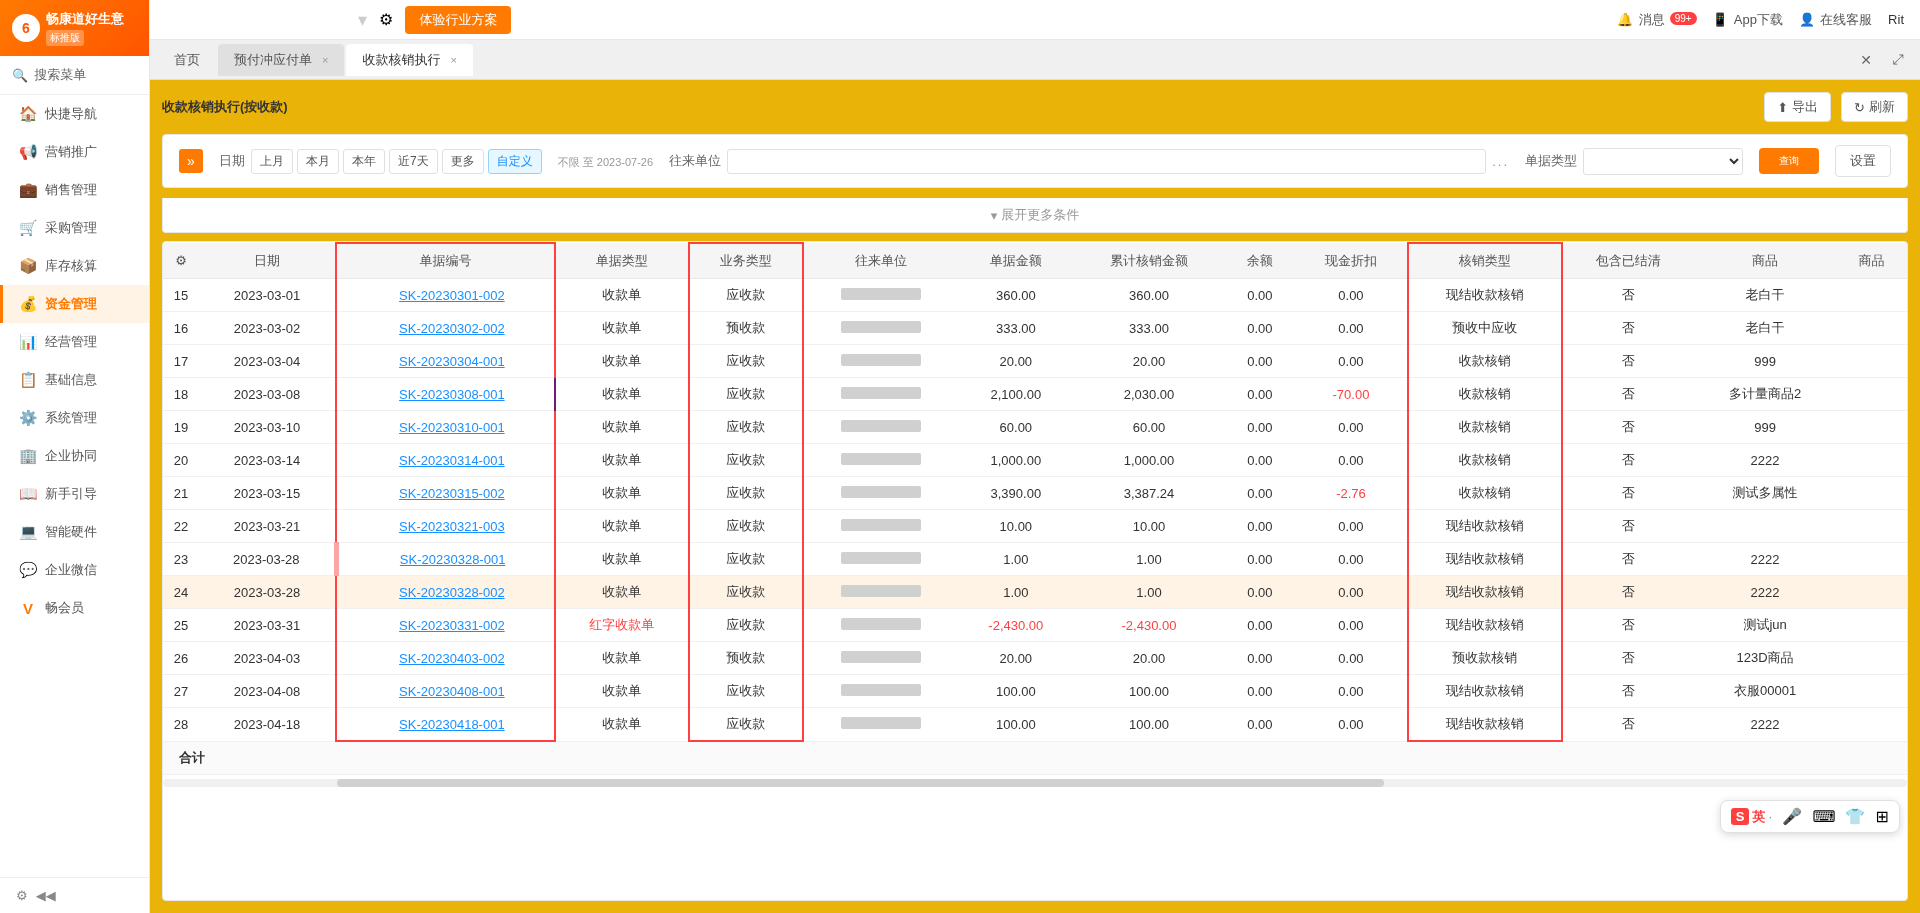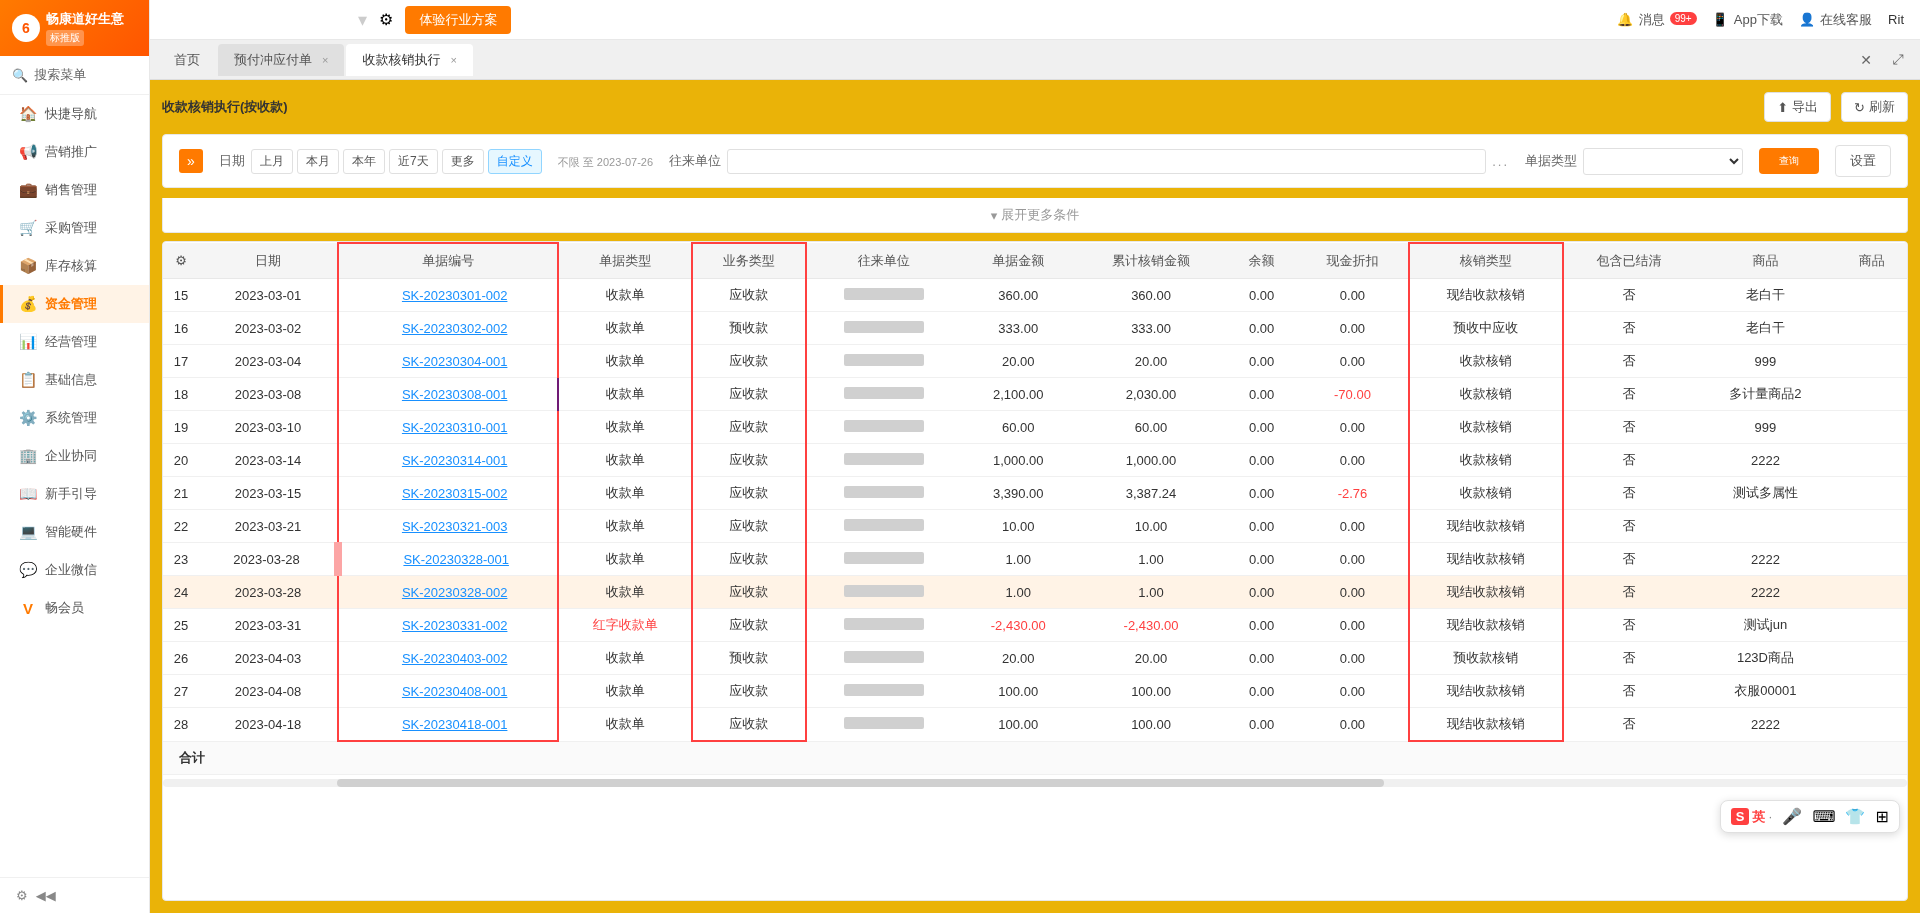--- a/index.html
+++ b/index.html
@@ -640,21 +640,21 @@
     <td>0.00</td>
     <td style="">0.00</td>
     <td style="border-left:2px solid #ff4040;border-right:2px solid #ff4040;">现结收款核销</td>
     <td>否</td>
     <td></td>
     <td></td>
   </tr>
             <tr>
     <td>23</td>
     <td>2023-03-28</td>
-    <td class="brd" style="border-left:8px solid #fca5a5;border-right:2px solid #ff4040;">
+    <td class="brd" style="border-left:5px solid #fca5a5;border-right:2px solid #ff4040;">
       <span class="link">SK-20230328-001</span>
     </td>
     <td style="">收款单</td>
     <td style="border-left:2px solid #ff4040;border-right:2px solid #ff4040;">应收款</td>
     <td><span class="masked"></span></td>
     <td style="">1.00</td>
     <td style="">1.00</td>
     <td>0.00</td>
     <td style="">0.00</td>
     <td style="border-left:2px solid #ff4040;border-right:2px solid #ff4040;">现结收款核销</td>

